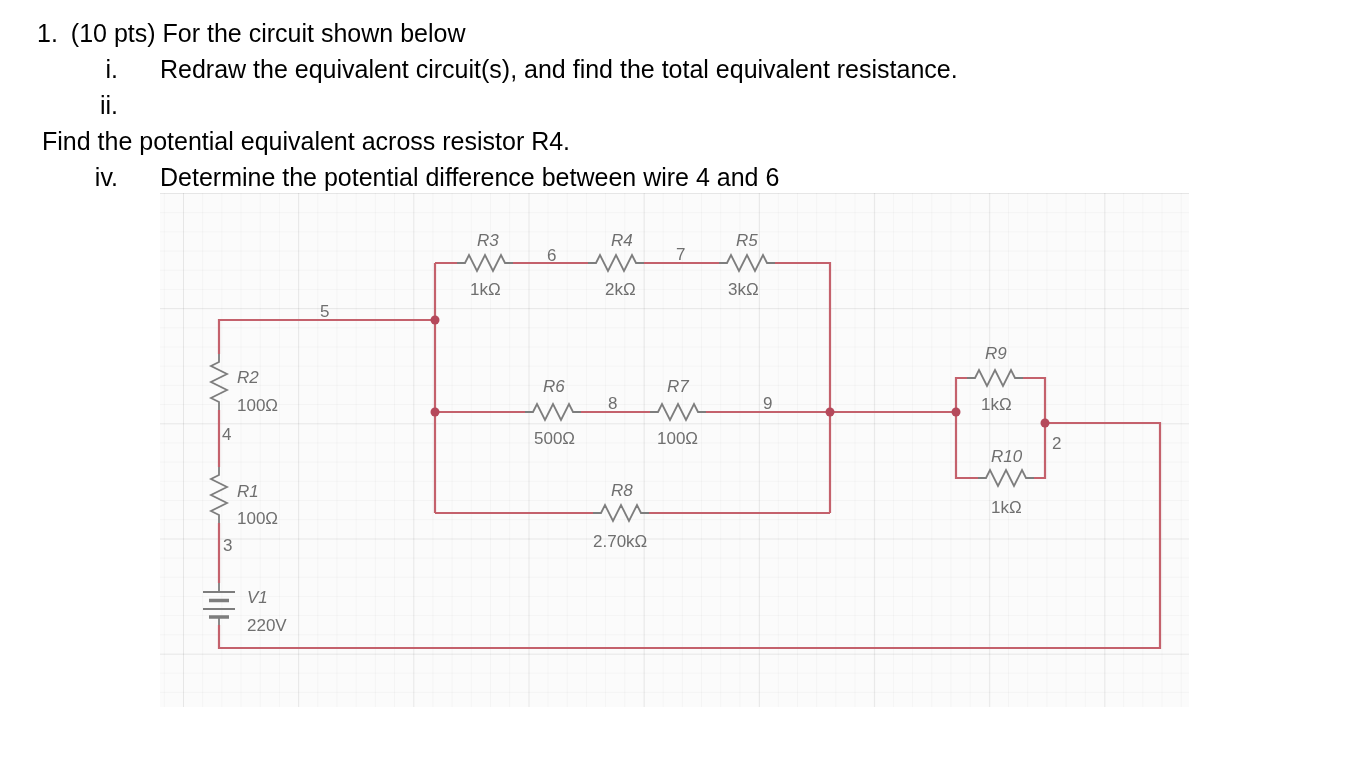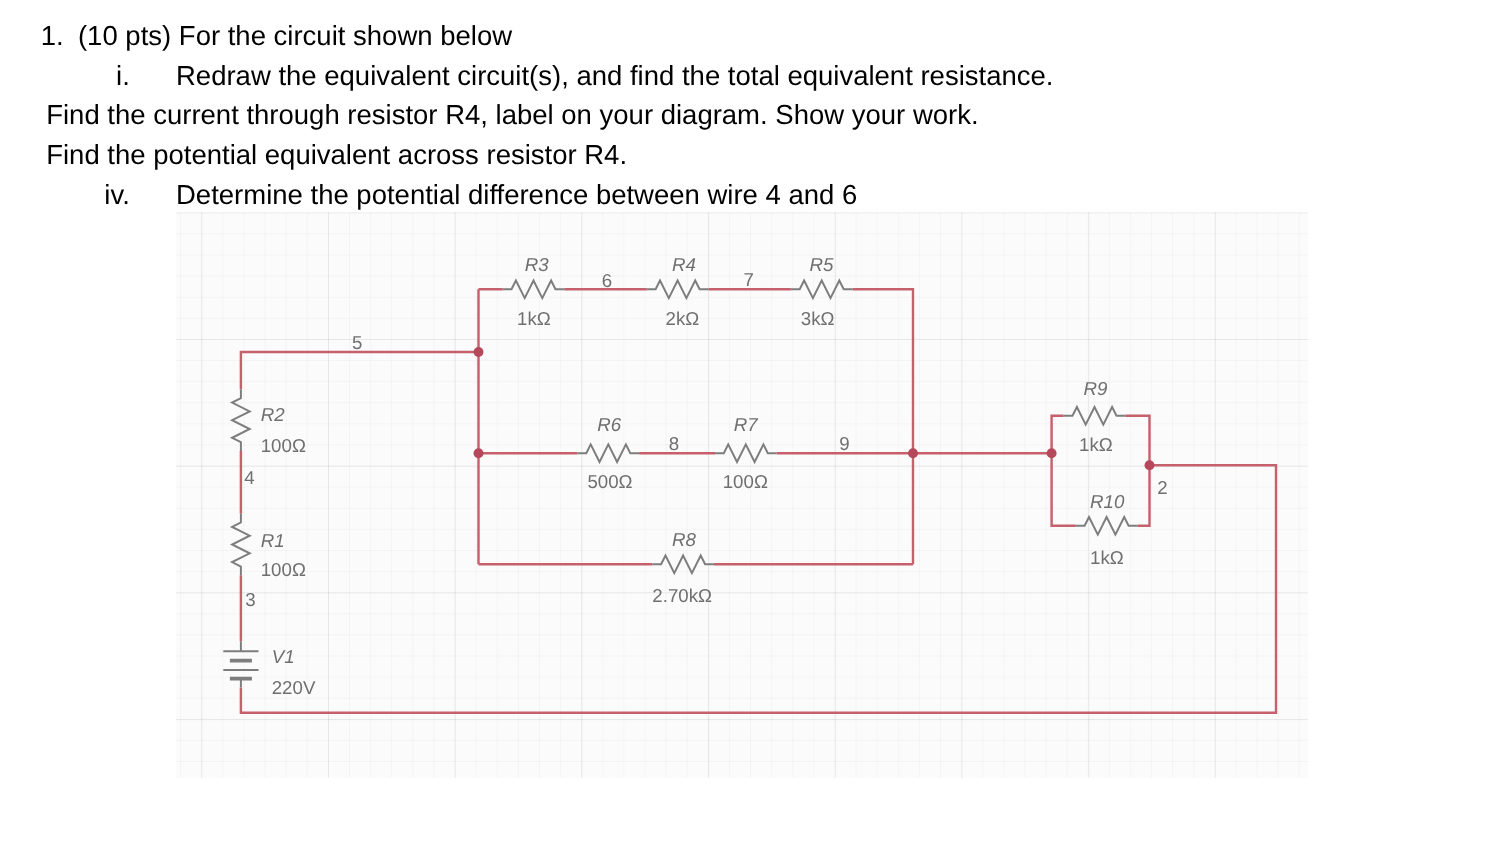--- a/index.html
+++ b/index.html
@@ -38,21 +38,21 @@
 </head>
 <body>
 
 <div class="problem">
   <div class="pline"><span class="pnum">1.</span><span>(10 pts)</span>&nbsp;<span>For the circuit shown below</span></div>
   <div class="item">
     <span class="numeral">i.</span>
     <span class="itext">Redraw the equivalent circuit(s), and find the total equivalent resistance.</span>
   </div>
   <div class="item">
-    <span class="itext">Find the current through resistor R4, label on your diagram. Show your work.</span>
+    <span class="numeral">ii.</span>
   </div>
   <div class="item">
     <span class="itext">Find the potential equivalent across resistor R4.</span>
   </div>
   <div class="item">
     <span class="numeral">iv.</span>
     <span class="itext">Determine the potential difference between wire 4 and 6</span>
   </div>
 </div>
 

